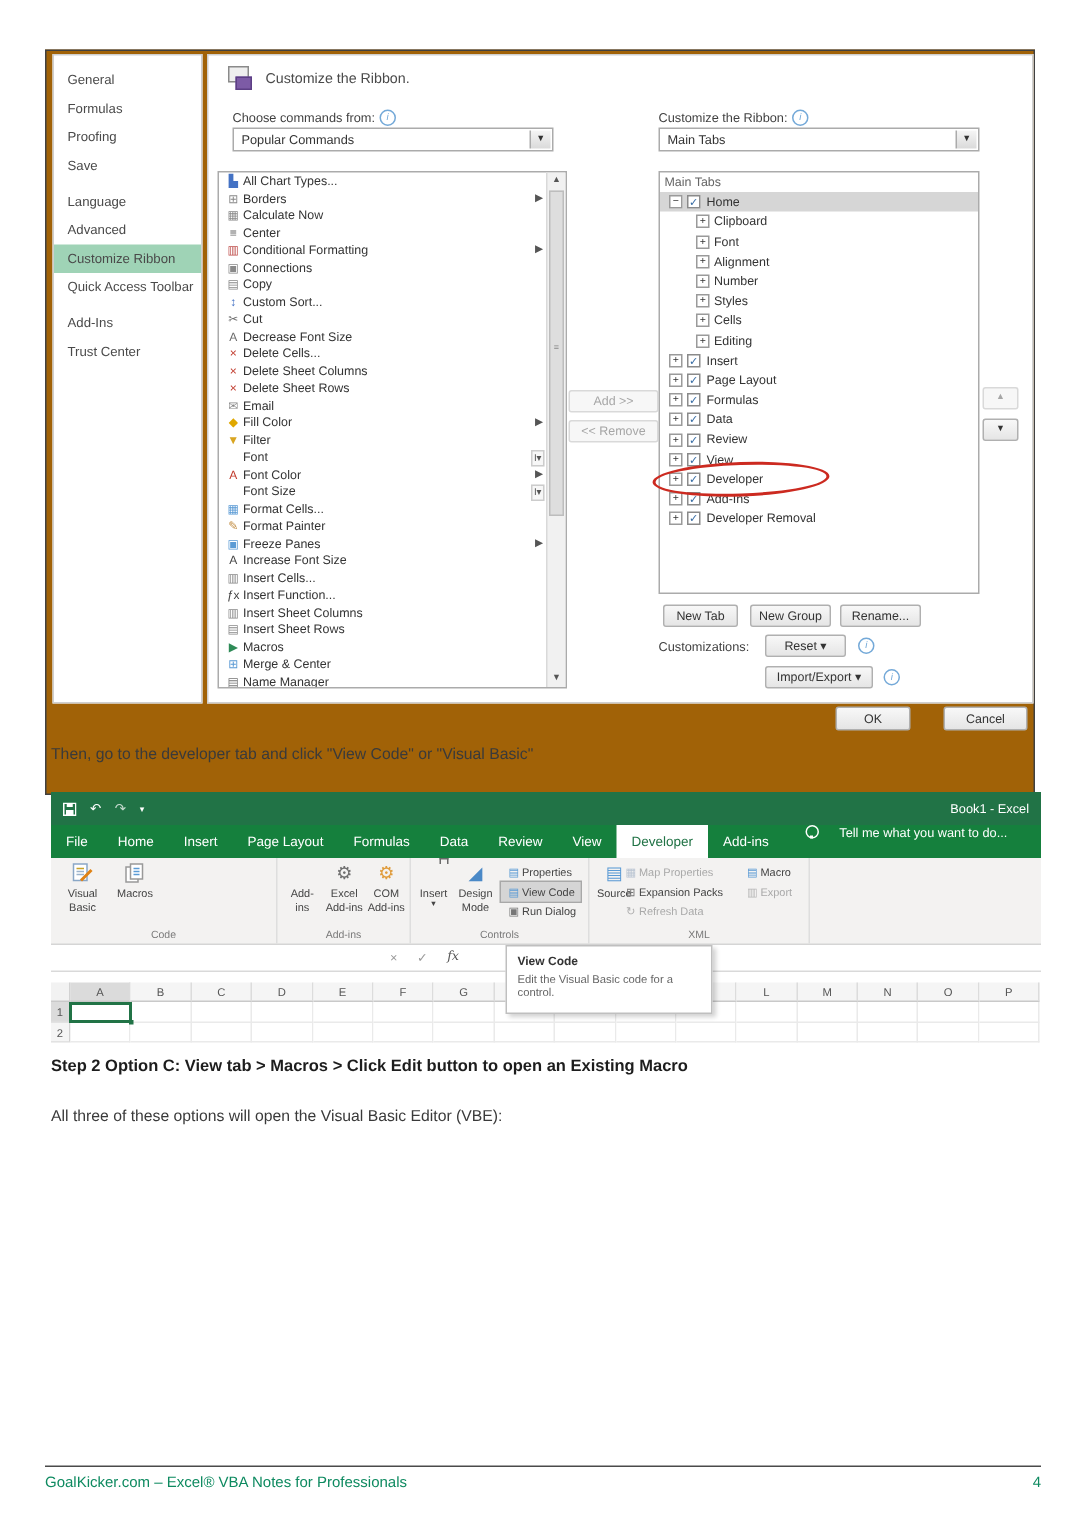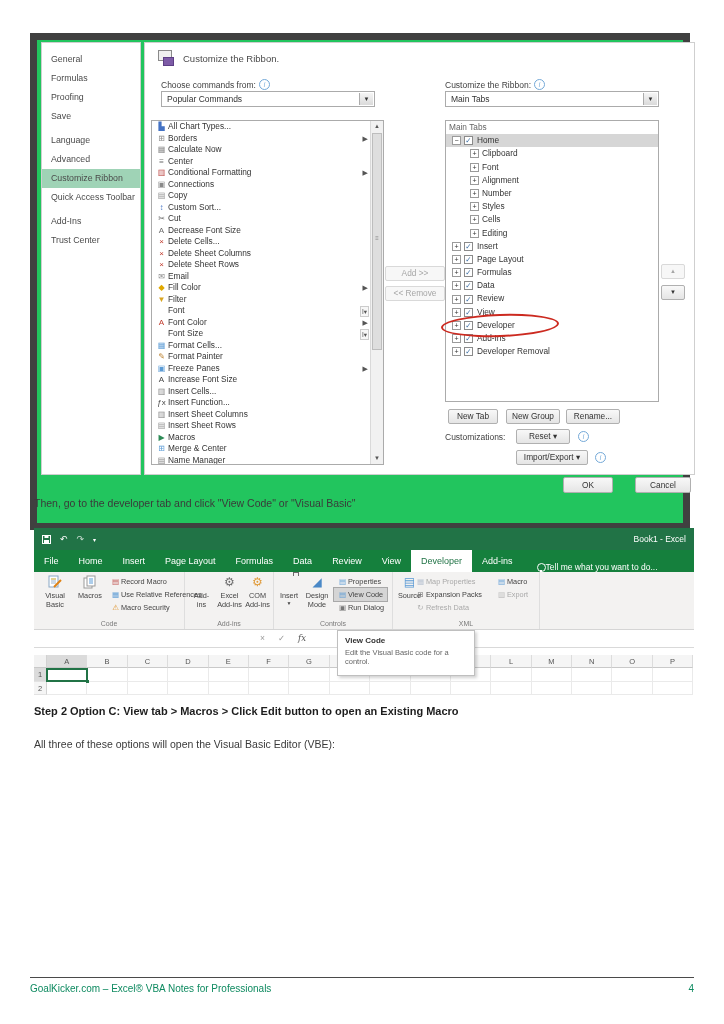--- a/index.html
+++ b/index.html
@@ -1,19 +1,19 @@
 <!DOCTYPE html>
 <html><head>
 <meta charset="utf-8">
 <style>
   html,body{margin:0;padding:0;background:#fff}
   .page{position:relative;width:724px;height:1024px;background:#fff;font-family:"Liberation Sans",sans-serif;overflow:hidden}
 
   
-  .shot1{position:absolute;left:30px;top:33px;width:660px;height:497px;border:7px solid #404040;background:#22c55e;font-size:8.5px;color:#3f3f3f;box-sizing:border-box}
+  .shot1{position:absolute;left:30px;top:33px;width:660px;height:497px;border:1px solid #404040;background:#a16207;font-size:8.5px;color:#3f3f3f;box-sizing:border-box}
   .optnav{position:absolute;left:4px;top:2px;width:100px;height:433px;border:1px solid #cfcfcf;padding-top:7px;box-sizing:border-box;background:#fff}
   .nav-item{height:19px;line-height:19px;padding-left:9px;font-size:8.8px;color:#4a4a4a;white-space:nowrap;overflow:hidden}
   .nav-item.active{background:#9fd3b6}
   .optmain{position:absolute;left:107px;top:2px;width:551px;height:433px;border:1px solid #cfcfcf;box-sizing:border-box;background:#fff}
   .hicon{position:absolute;left:13px;top:7px;width:16px;height:15px}
   .hicon .pa{position:absolute;left:0;top:0;width:12px;height:9px;border:1px solid #8a8a8a;background:#efefef}
   .hicon .pb{position:absolute;left:5px;top:7px;width:9px;height:7px;background:#7d5ba6;border:1px solid #5d3f85}
   .htext{position:absolute;left:38px;top:10px;font-size:9.5px;color:#4a4a4a}
   .lblrow{position:absolute;font-size:8.5px;color:#3f3f3f;white-space:nowrap}
   .info{display:inline-block;width:9px;height:9px;border-radius:50%;border:1px solid #74a9d8;color:#74a9d8;font-size:6.5px;line-height:9px;text-align:center;vertical-align:1px;margin-left:3px;font-style:italic}
@@ -43,21 +43,21 @@
 
   
   .shot2{position:absolute;left:34px;top:528px;width:660px;height:167px;background:#fff;box-sizing:border-box}
   .titlebar{position:absolute;top:0;left:0;right:0;height:22px;background:#217346;color:#fff}
   .qat{position:absolute;left:8px;top:0;height:22px;display:flex;gap:9px;align-items:center;font-size:9px}
   .qat .g2{opacity:.75}
   .tb-title{position:absolute;right:8px;top:0;line-height:22px;font-size:8.5px;color:#fff}
   .tabsrow{position:absolute;top:22px;left:0;right:0;height:22px;background:#15803d;display:flex;color:#fff;font-size:9px}
   .xtab{padding:0 10px;line-height:22px;white-space:nowrap}
   .xtab.active{background:#fff;color:#217346}
-  .tellme{display:flex;align-items:flex-end;gap:0;padding-left:14px;font-size:8.5px;white-space:nowrap}
+  .tellme{display:flex;align-items:flex-start;gap:14px;padding-left:14px;font-size:8.5px;white-space:nowrap}
   .bulb{width:7px;height:7px;border:1px solid #fff;border-radius:50%;position:relative;flex:none}
   .bulb:after{content:"";position:absolute;left:2px;top:6px;width:2px;height:2px;background:#fff}
   .ribbon{position:absolute;top:44px;left:0;right:0;height:58px;background:#f3f2f1;border-bottom:1px solid #d5d5d5;box-sizing:border-box}
   .rgroup{position:absolute;top:0;height:57px;border-right:1px solid #dedede;box-sizing:border-box}
   .gname{position:absolute;bottom:0;left:0;right:0;text-align:center;font-size:7px;color:#7a7a7a;height:10px;line-height:10px}
   .bigbtn{position:absolute;top:1px;text-align:center;font-size:7.3px;color:#444;line-height:8.5px}
   .bicon{display:block;height:15px;margin:2px auto 2px;font-size:12px;line-height:15px}
   .cube{width:12px;height:12px;background:#2b579a;border-radius:2px;margin:4px auto 3px}
   .briefcase{width:13px;height:8px;background:#6b6b6b;border-radius:1px;margin:7px auto 4px;position:relative}
   .briefcase:before{content:"";position:absolute;left:4px;top:-3px;width:4px;height:3px;border:1px solid #6b6b6b;border-bottom:none}
@@ -323,25 +323,20 @@
         <div class="bigbtn" style="left:41px;width:30px">
           <span class="bicon"><svg width="14" height="14" viewBox="0 0 14 14">
                 <rect x="1" y="3" width="8" height="10" fill="#fff" stroke="#999"></rect>
                 <rect x="4" y="1" width="8" height="10" fill="#fff" stroke="#999"></rect>
                 <line x1="6" y1="4" x2="10" y2="4" stroke="#5b9bd5"></line>
                 <line x1="6" y1="6" x2="10" y2="6" stroke="#5b9bd5"></line>
                 <line x1="6" y1="8" x2="10" y2="8" stroke="#5b9bd5"></line>
               </svg></span>
           <span>Macros</span>
         </div>
-        <div class="sstack" style="left:73px">
-          <div class="srow"><span class="si" style="color:#c0504d">▤</span><span>Record Macro</span></div>
-          <div class="srow"><span class="si" style="color:#5b9bd5">▦</span><span>Use Relative References</span></div>
-          <div class="srow"><span class="si" style="color:#e09c3c">⚠</span><span>Macro Security</span></div>
-        </div>
         <div class="gname">Code</div>
       </div>
 
       <div class="rgroup" style="left:151px;width:89px">
         <div class="bigbtn" style="left:3px;width:27px">
           <span class="bicon"><span class="cube"></span></span>
           <span>Add-</span><br><span>ins</span>
         </div>
         <div class="bigbtn" style="left:31px;width:27px">
           <span class="bicon" style="color:#6f6f6f">⚙</span>

